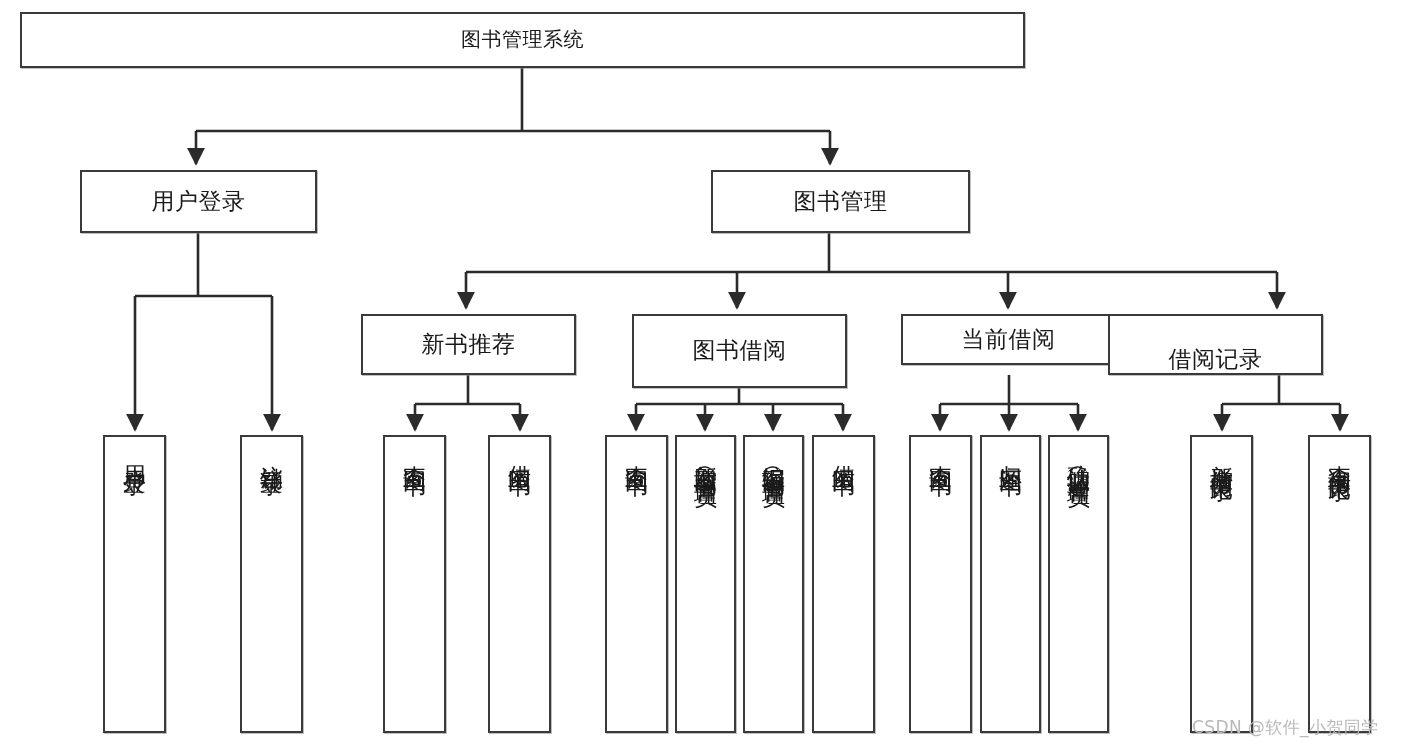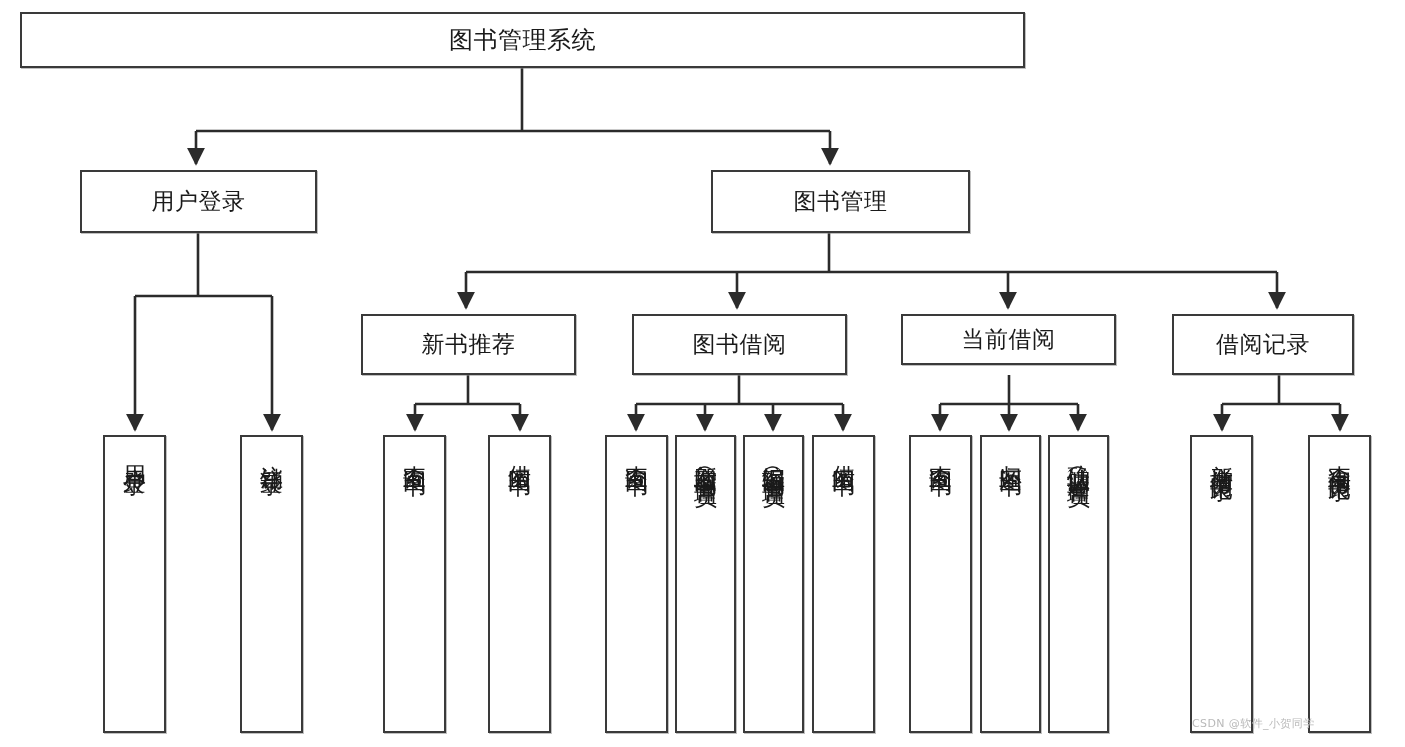--- a/index.html
+++ b/index.html
@@ -39,37 +39,37 @@
   .node .label {
     line-height: 1.18;
     text-align: center;
     letter-spacing: 0.5px;
   }
   .node.horiz .label {
     font-size: 23px;
     white-space: nowrap;
   }
   .node.root .label {
-    font-size: 24px;
+    font-size: 20px;
   }
   .node.vert {
     align-items: flex-start;
     padding-top: 10px;
   }
   .node.vert .label {
     writing-mode: vertical-rl;
     text-orientation: upright;
     font-size: 23px;
     line-height: 1.0;
     letter-spacing: 3px;
     white-space: nowrap;
   }
   .watermark {
     position: absolute;
-    font-size: 11px;
+    font-size: 17px;
     color: #b9b9b9;
     white-space: nowrap;
     letter-spacing: 0.4px;
     pointer-events: none;
   }
 </style>
 </head>
 <body>
 
 <div id="canvas">
@@ -131,27 +131,27 @@
   <div class="node horiz" style="left:80px; top:170px; width:237px; height:63px;">
     <span class="label">用户登录</span>
   </div>
   <div class="node horiz" style="left:711px; top:170px; width:259px; height:63px;">
     <span class="label">图书管理</span>
   </div>
 
   <div class="node horiz" style="left:361px; top:314px; width:215px; height:61px;">
     <span class="label">新书推荐</span>
   </div>
-  <div class="node horiz" style="left:632px; top:314px; width:215px; height:61px;">
+  <div class="node horiz" style="left:632px; top:314px; width:215px; height:74px;">
     <span class="label">图书借阅</span>
   </div>
   <div class="node horiz" style="left:901px; top:314px; width:215px; height:51px;">
     <span class="label">当前借阅</span>
   </div>
-  <div class="node horiz" style="left:1172px; top:314px; width:182px; height:61px;">
+  <div class="node horiz" style="left:1108px; top:314px; width:215px; height:61px;align-items:flex-end;">
     <span class="label">借阅记录</span>
   </div>
 
   <div class="node vert" style="left:103px; top:435px; width:63px; height:298px;">
     <span class="label">用户登录</span>
   </div>
   <div class="node vert" style="left:240px; top:435px; width:63px; height:298px;">
     <span class="label">注销登录</span>
   </div>
 

